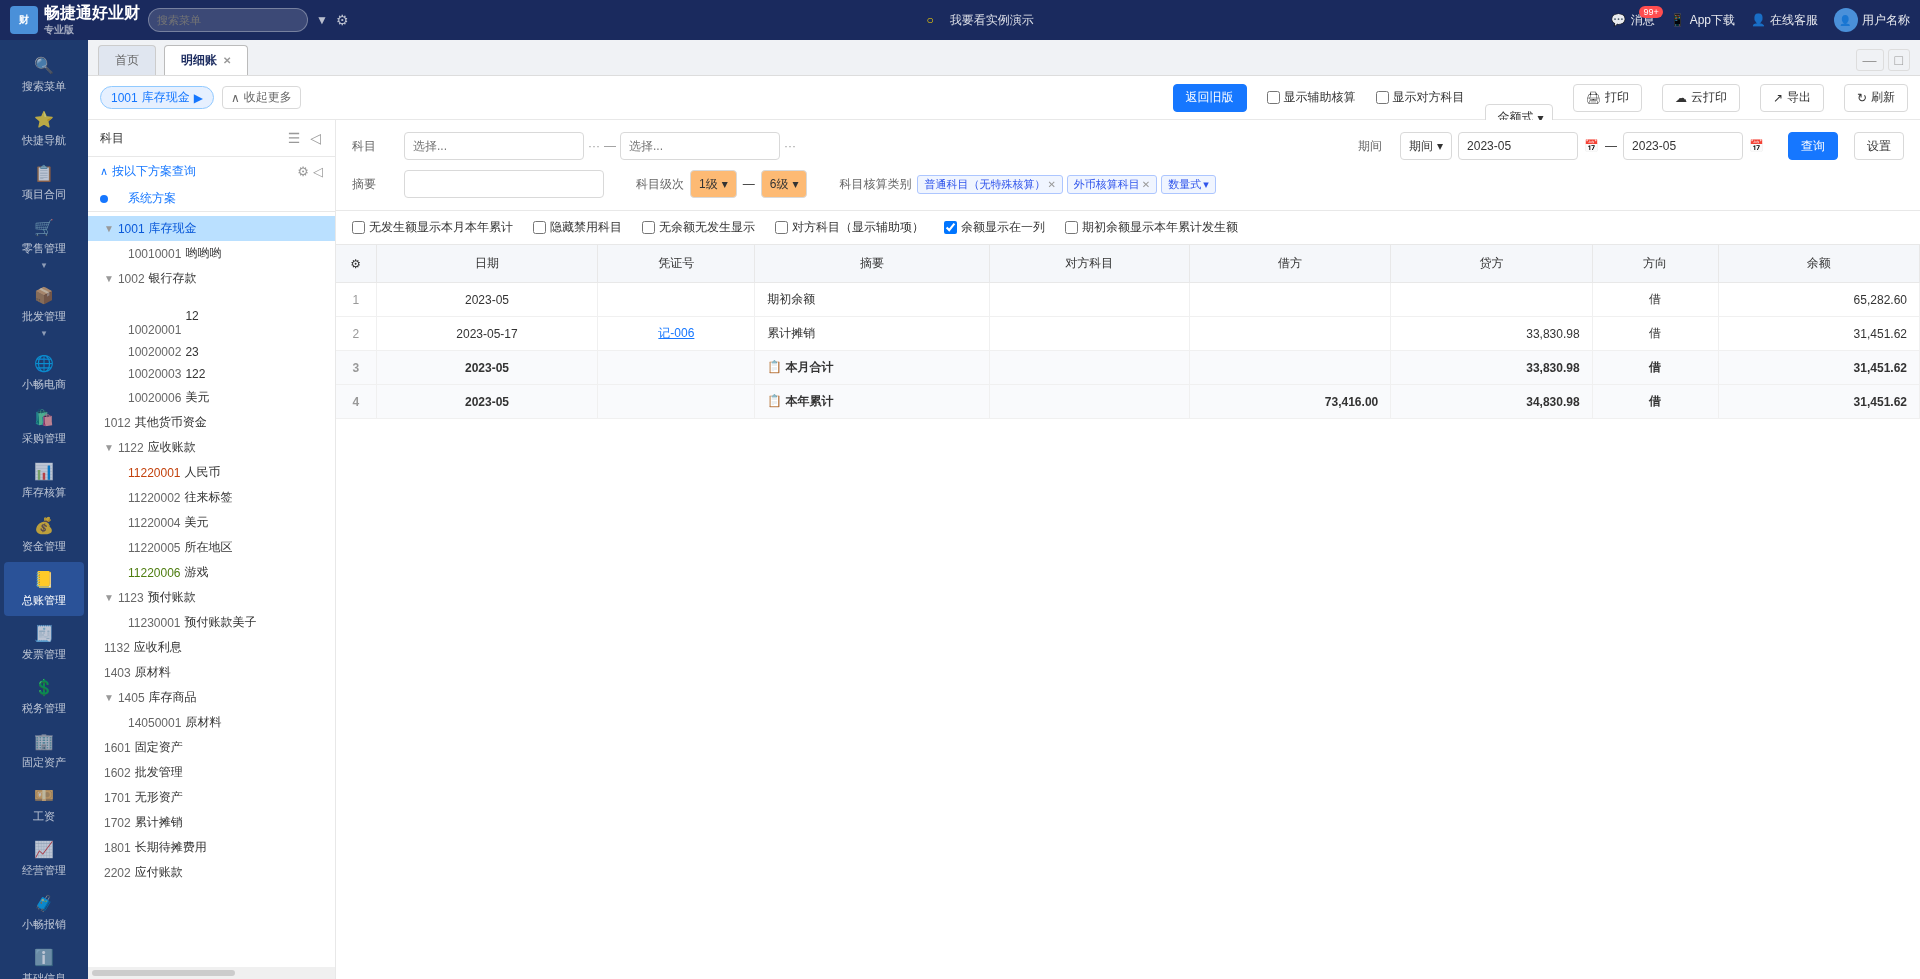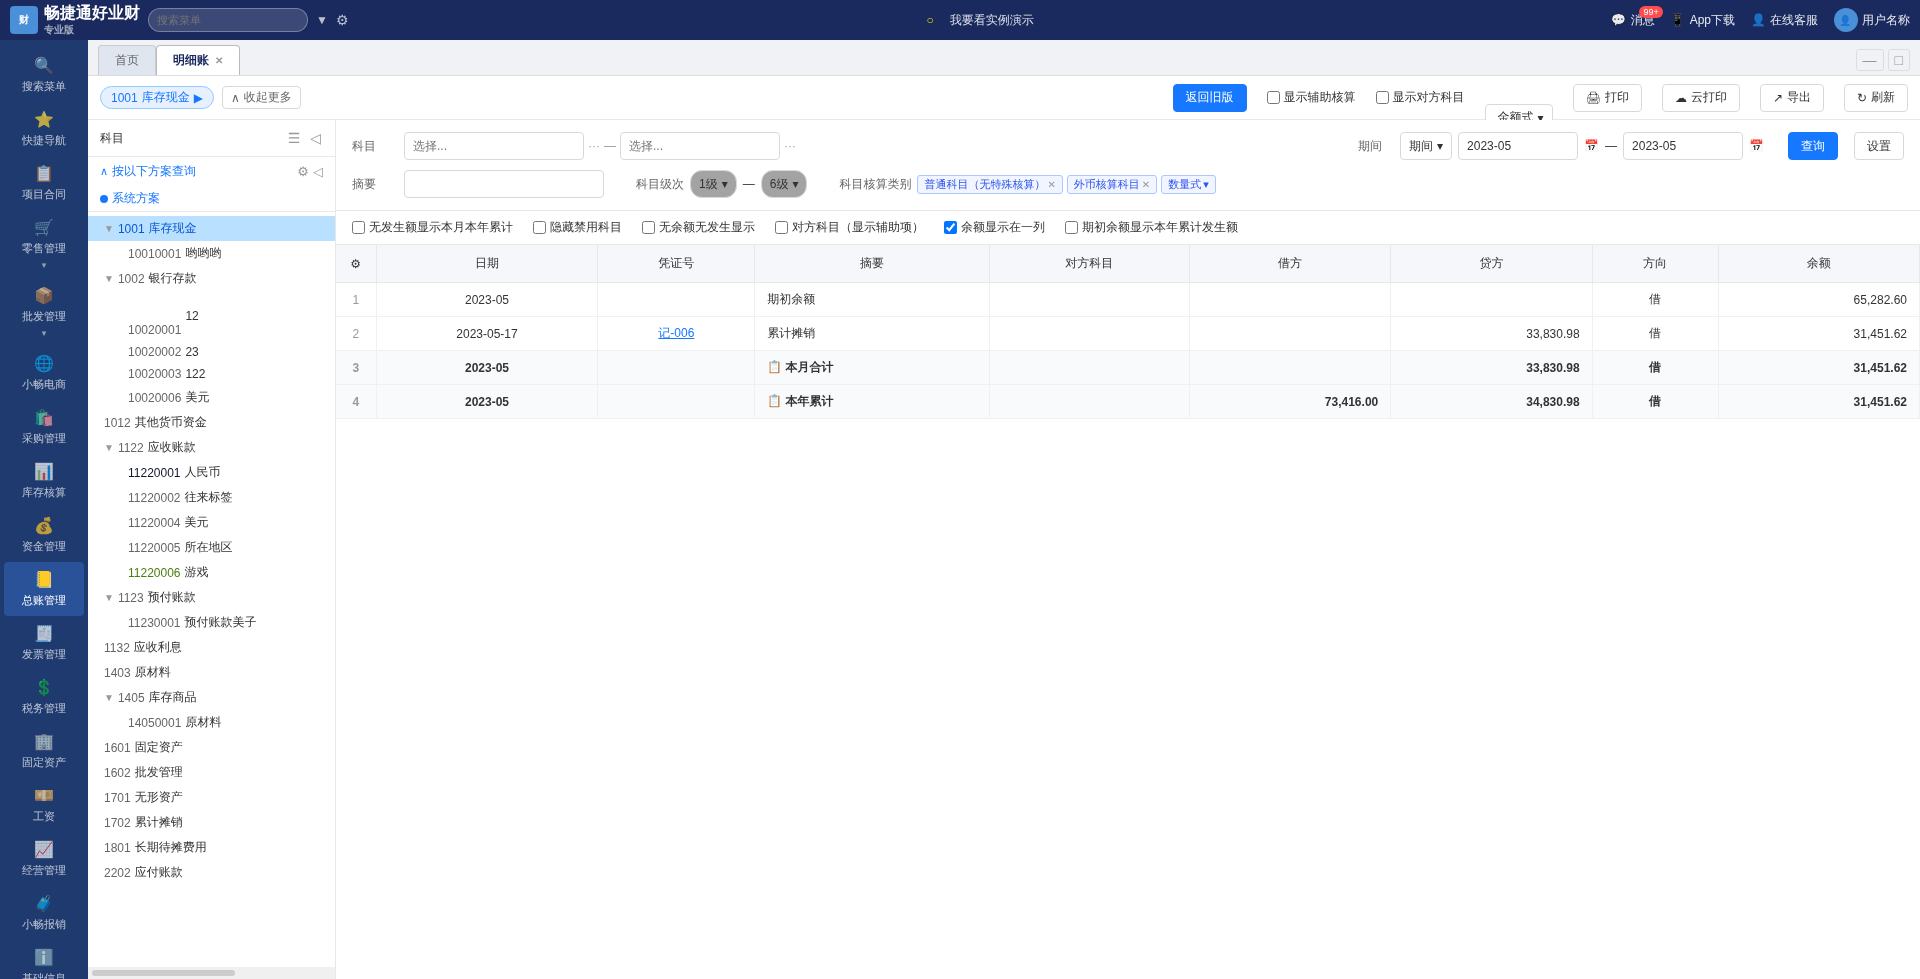--- a/index.html
+++ b/index.html
@@ -22,21 +22,21 @@
     
     .sidebar { width: 88px; background: #1e3a6e; display: flex; flex-direction: column; align-items: center; padding: 8px 0; overflow-y: auto; flex-shrink: 0; }
     .sidebar-item { width: 80px; padding: 8px 4px; display: flex; flex-direction: column; align-items: center; cursor: pointer; border-radius: 4px; color: rgba(255,255,255,0.7); font-size: 11px; gap: 4px; text-align: center; }
     .sidebar-item.active { background: #2a5298; color: #fff; }
     .sidebar-icon { font-size: 16px; }
 
     
     .content-area { flex: 1; display: flex; flex-direction: column; overflow: hidden; }
 
     
-    .tab-bar { height: 36px; background: #f0f2f5; display: flex; align-items: flex-end; padding: 0 10px; gap: 0; border-bottom: 1px solid #ddd; }
+    .tab-bar { height: 36px; background: #f0f2f5; display: flex; align-items: flex-end; padding: 0 10px; gap: 8px; border-bottom: 1px solid #ddd; }
     .tab { height: 30px; padding: 0 16px; display: flex; align-items: center; gap: 6px; cursor: pointer; border-radius: 4px 4px 0 0; background: #e0e6f0; color: #666; font-size: 12px; border: 1px solid #ccc; border-bottom: none; }
     .tab.active { background: #fff; color: #1a2a5e; font-weight: bold; border-color: #bbb; }
     .tab-close { font-size: 10px; color: #999; cursor: pointer; }
 
     
     .page-content { flex: 1; background: #fff; overflow: hidden; display: flex; flex-direction: column; }
 
     
     .toolbar { height: 44px; background: #fff; display: flex; align-items: center; padding: 0 12px; gap: 8px; border-bottom: 1px solid #e8e8e8; }
     .toolbar-btn { height: 28px; padding: 0 12px; border: 1px solid #d9d9d9; border-radius: 4px; background: #fff; cursor: pointer; font-size: 12px; color: #333; display: flex; align-items: center; gap: 4px; white-space: nowrap; }
@@ -45,38 +45,38 @@
     .toolbar-right { margin-left: auto; display: flex; align-items: center; gap: 20px; }
     .subject-tag { display: flex; align-items: center; gap: 4px; background: #e6f0ff; border: 1px solid #91caff; border-radius: 16px; padding: 2px 10px; font-size: 12px; color: #1677ff; cursor: pointer; }
     .expand-btn { display: flex; align-items: center; gap: 4px; cursor: pointer; color: #666; font-size: 12px; padding: 2px 8px; border: 1px solid #d9d9d9; border-radius: 4px; background: #fff; }
 
     
     .filter-area { padding: 12px 16px; background: #fff; border-bottom: 1px solid #e8e8e8; }
     .filter-row { display: flex; align-items: center; gap: 16px; margin-bottom: 10px; }
     .filter-row:last-child { margin-bottom: 0; }
     .filter-label { color: #666; font-size: 12px; white-space: nowrap; min-width: 36px; }
     .filter-input { height: 28px; border: 1px solid #d9d9d9; border-radius: 4px; padding: 0 8px; font-size: 12px; color: #333; background: #fff; min-width: 120px; }
-    .filter-select { height: 28px; border: 1px solid #d9d9d9; border-radius: 12px; padding: 0 8px; font-size: 12px; color: #333; background: #a3a3a3; display: flex; align-items: center; gap: 4px; cursor: pointer; }
+    .filter-select { height: 28px; border: 1px solid #d9d9d9; border-radius: 4px; padding: 0 8px; font-size: 12px; color: #333; background: #fdba74; display: flex; align-items: center; gap: 4px; cursor: pointer; }
     .date-range { display: flex; align-items: center; gap: 6px; }
     .period-selector { display: flex; align-items: center; gap: 4px; border: 1px solid #d9d9d9; border-radius: 4px; padding: 2px 8px; background: #fff; cursor: pointer; font-size: 12px; height: 28px; }
 
     
     .checkbox-row { display: flex; align-items: center; gap: 20px; padding: 8px 16px; border-bottom: 1px solid #e8e8e8; background: #fff; flex-wrap: wrap; }
     .checkbox-item { display: flex; align-items: center; gap: 4px; cursor: pointer; font-size: 12px; color: #333; }
     .checkbox-item input[type="checkbox"] { cursor: pointer; }
 
     
     .main-body { flex: 1; display: flex; overflow: hidden; }
     .left-panel { width: 248px; background: #fff; border-right: 1px solid #e8e8e8; display: flex; flex-direction: column; overflow: hidden; flex-shrink: 0; }
     .left-panel-header { padding: 8px 12px; display: flex; align-items: center; justify-content: space-between; border-bottom: 1px solid #e8e8e8; }
     .left-panel-title { font-size: 12px; color: #333; font-weight: 500; }
     .left-panel-icons { display: flex; gap: 6px; }
     .icon-btn { cursor: pointer; color: #999; font-size: 14px; padding: 2px; }
     .query-title { font-size: 12px; color: #1677ff; font-weight: 500; }
-    .system-scheme { display: flex; align-items: center; gap: 4px; font-size: 12px; color: #1677ff; padding: 4px 12px; cursor: pointer; }
+    .system-scheme { display: flex; align-items: center; gap: 20px; font-size: 12px; color: #1677ff; padding: 4px 12px; cursor: pointer; }
 
     .tree-area { flex: 1; overflow-y: auto; padding: 4px 0; }
     .tree-item { padding: 4px 12px 4px 16px; cursor: pointer; font-size: 12px; display: flex; align-items: center; gap: 4px; }
     .tree-item.selected { background: #bae0ff; color: #0958d9; font-weight: 500; }
     .tree-item .expand-icon { color: #999; font-size: 10px; }
 
     
     .right-panel { flex: 1; overflow: auto; }
     table { width: 100%; border-collapse: collapse; font-size: 12px; }
     thead tr { background: #f5f7fa; }
@@ -347,21 +347,21 @@
               <span>其他货币资金</span>
             </div>
 
             <div class="tree-item">
               <span class="expand-icon">▼</span>
               <span style="color:#666;">1122</span>
               <span>应收账款</span>
             </div>
             <div style="padding-left:24px;">
               <div class="tree-item">
-                <span style="color:#0f172a;">11220001</span>
+                <span style="color:#c2410c;">11220001</span>
                 <span>人民币</span>
               </div>
               <div class="tree-item">
                 <span style="color:#666;">11220002</span>
                 <span>往来标签</span>
               </div>
               <div class="tree-item">
                 <span style="color:#666;">11220004</span>
                 <span>美元</span>
               </div>

